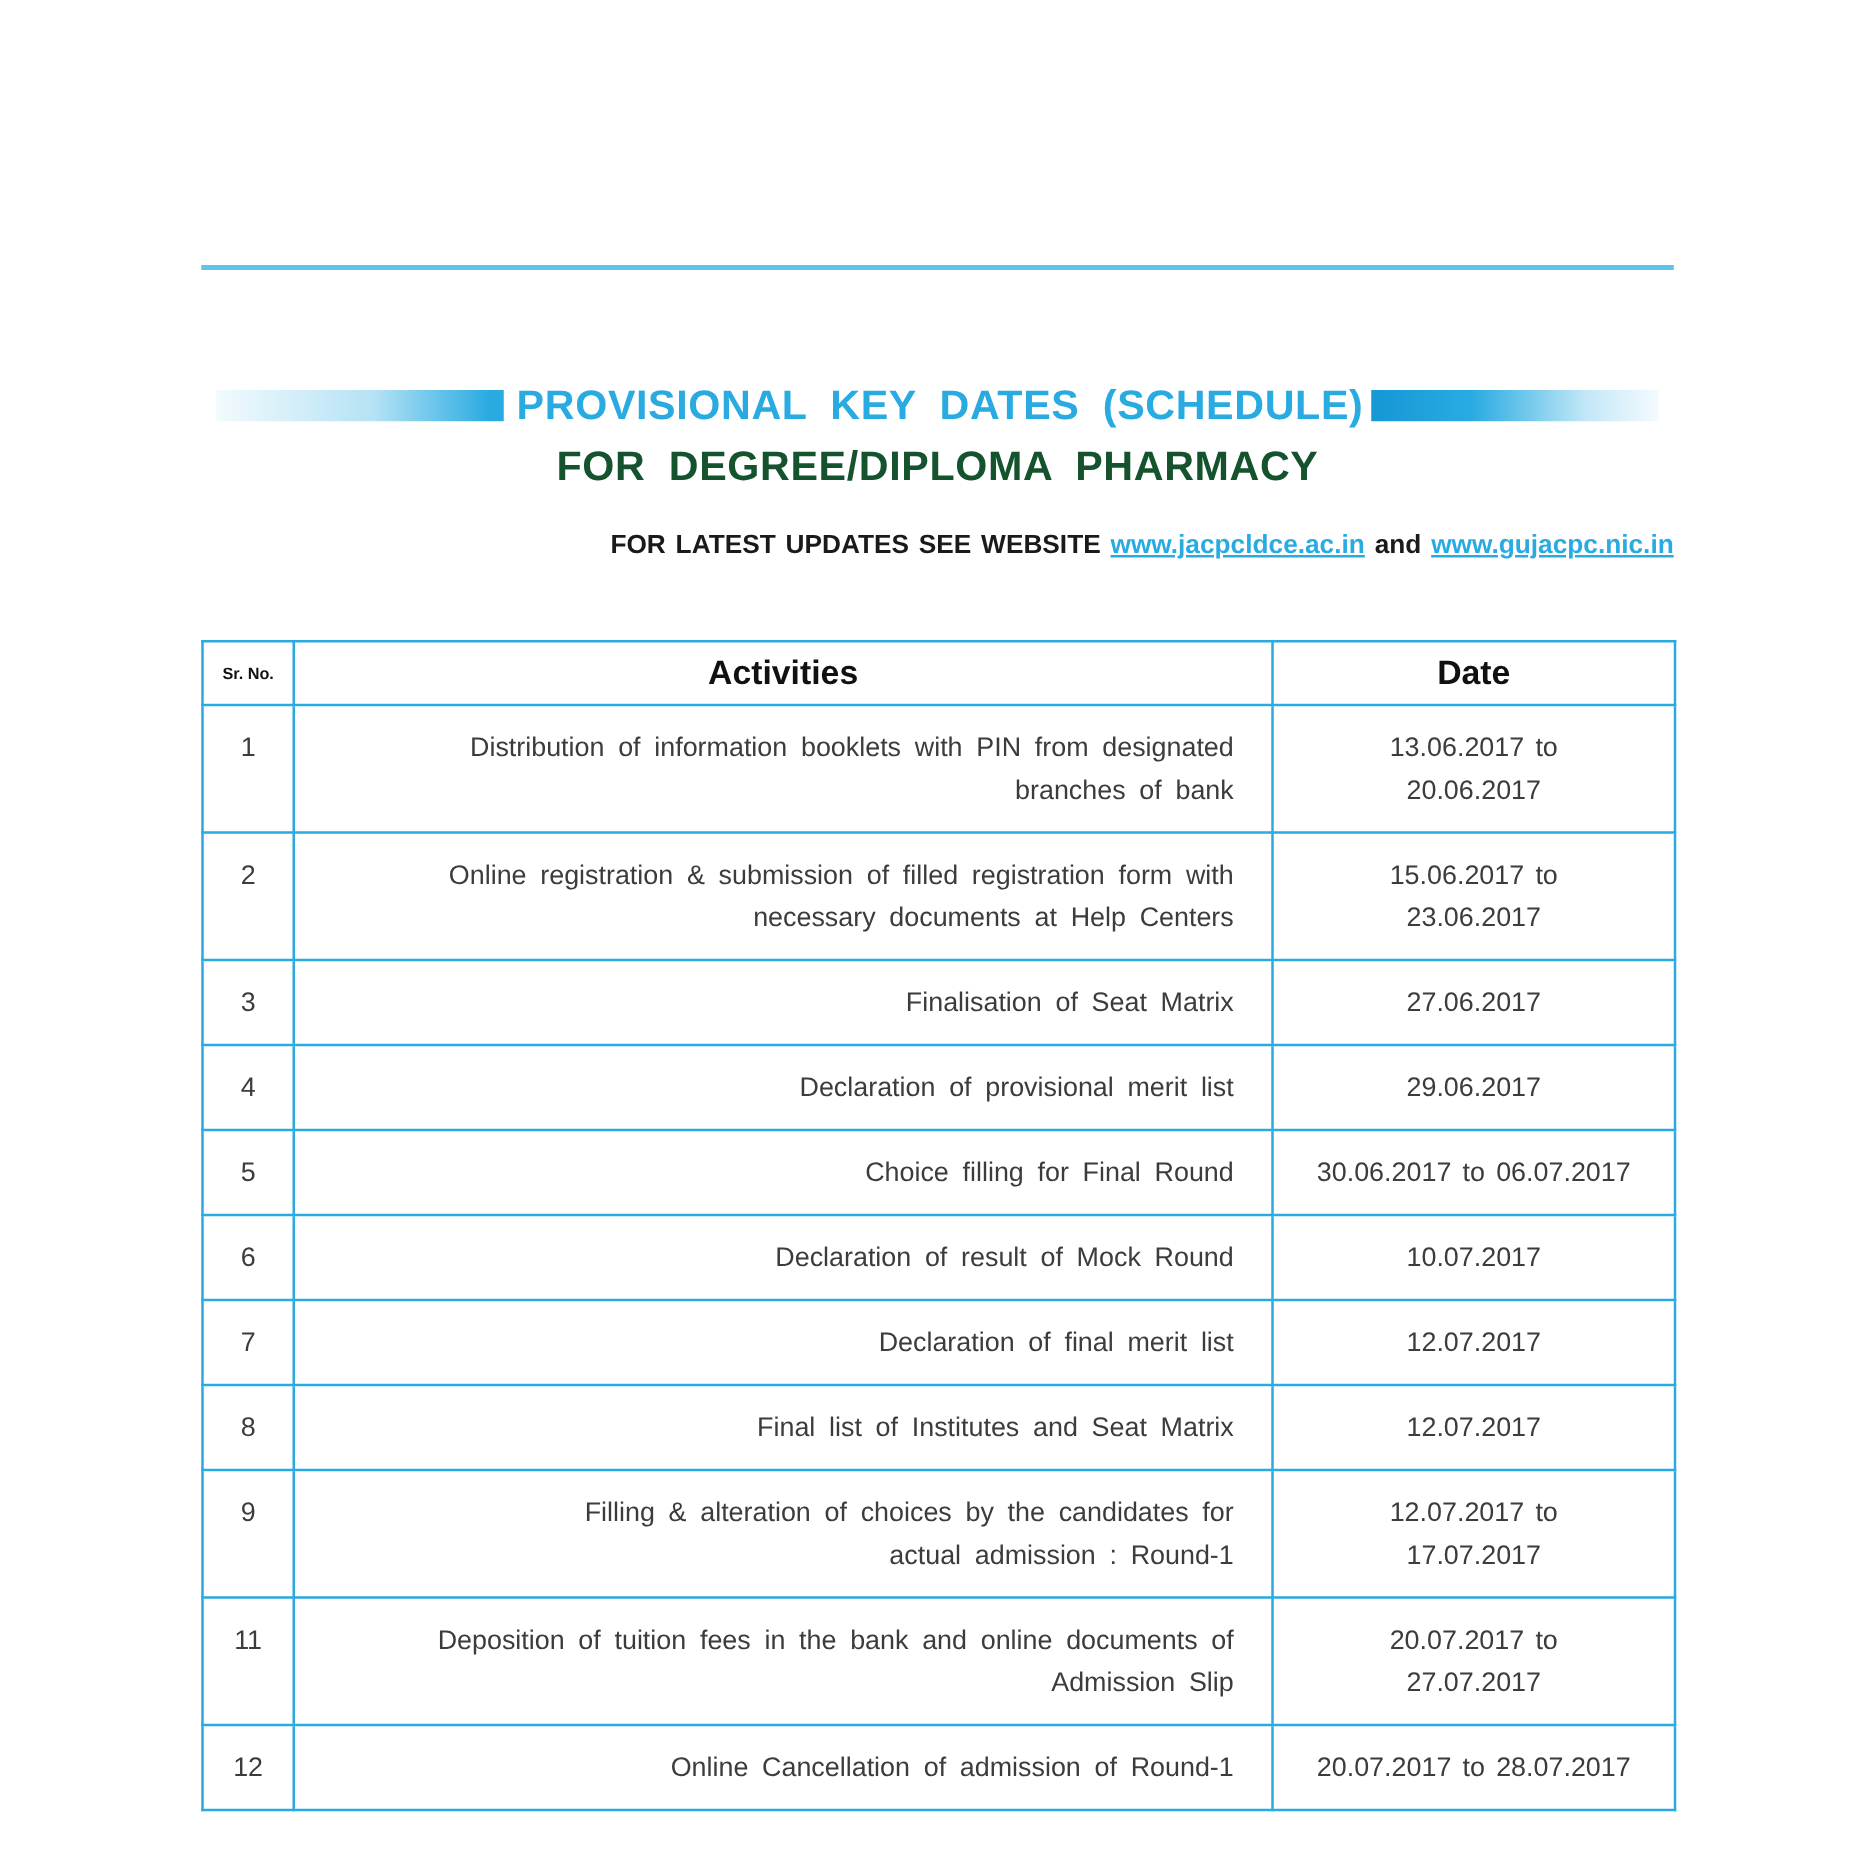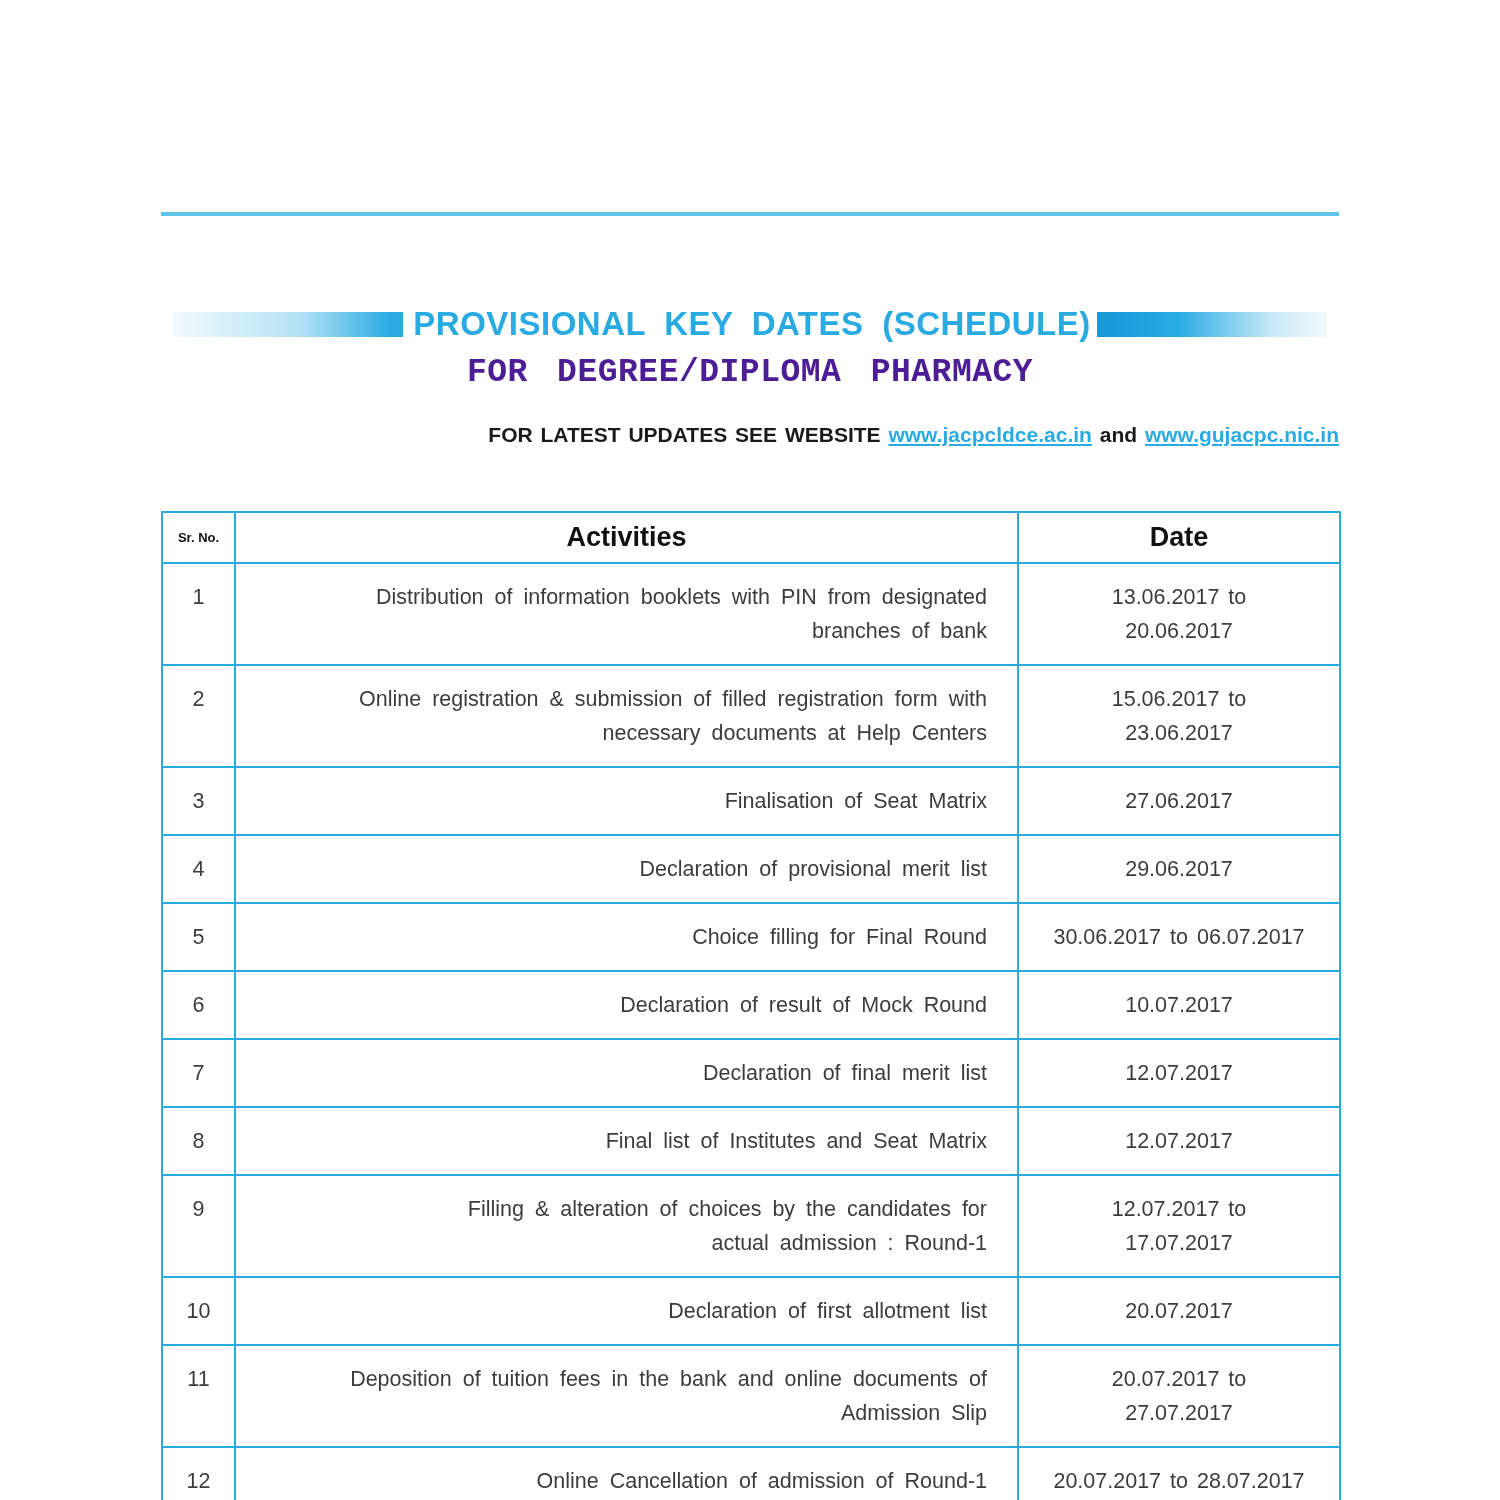--- a/index.html
+++ b/index.html
@@ -47,24 +47,23 @@
     color: #29abe2;
     letter-spacing: 0.5px;
     word-spacing: 9px;
     white-space: nowrap;
   }
   .title-second {
     margin: 10px 0 0 0;
     text-align: center;
     font-size: 33px;
     font-weight: bold;
-    color: #4c1d95;
+    color: #14532d;
     letter-spacing: 0.5px;
     word-spacing: 9px;
-    font-family: Liberation Mono, monospace;
   }
   .subtitle {
     margin-top: 32px;
     text-align: right;
     font-size: 21px;
     font-weight: bold;
     color: #1a1a1a;
     word-spacing: 2px;
   }
   .subtitle a {
@@ -201,25 +200,20 @@
             <td class="date">12.07.2017</td>
           </tr>
           <tr>
             <td class="sr">9</td>
             <td class="act">Filling &amp; alteration of choices by the candidates for
 actual admission : Round-1</td>
             <td class="date">12.07.2017 to
 17.07.2017</td>
           </tr>
           <tr>
-            <td class="sr">10</td>
-            <td class="act">Declaration of first allotment list</td>
-            <td class="date">20.07.2017</td>
-          </tr>
-          <tr>
             <td class="sr">11</td>
             <td class="act">Deposition of tuition fees in the bank and online documents of
 Admission Slip</td>
             <td class="date">20.07.2017 to
 27.07.2017</td>
           </tr>
           <tr>
             <td class="sr">12</td>
             <td class="act">Online Cancellation of admission of Round-1</td>
             <td class="date">20.07.2017 to 28.07.2017</td>

